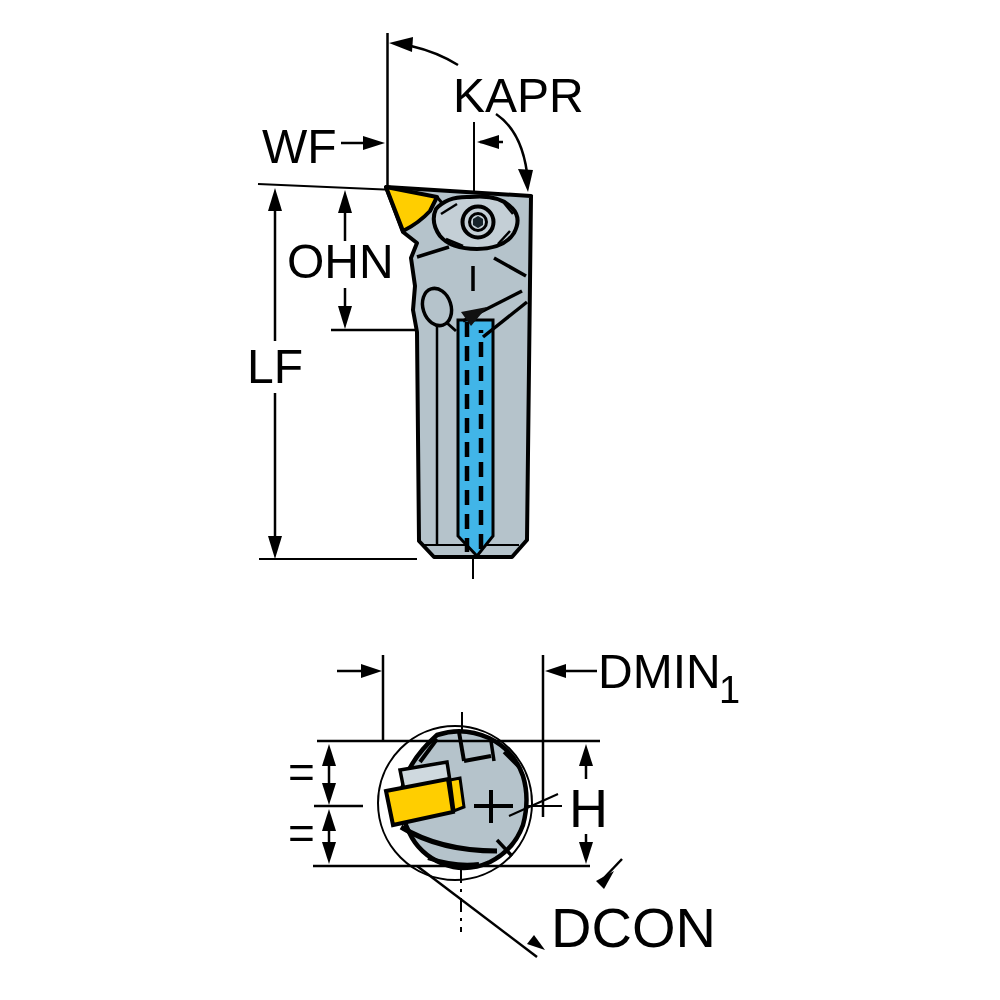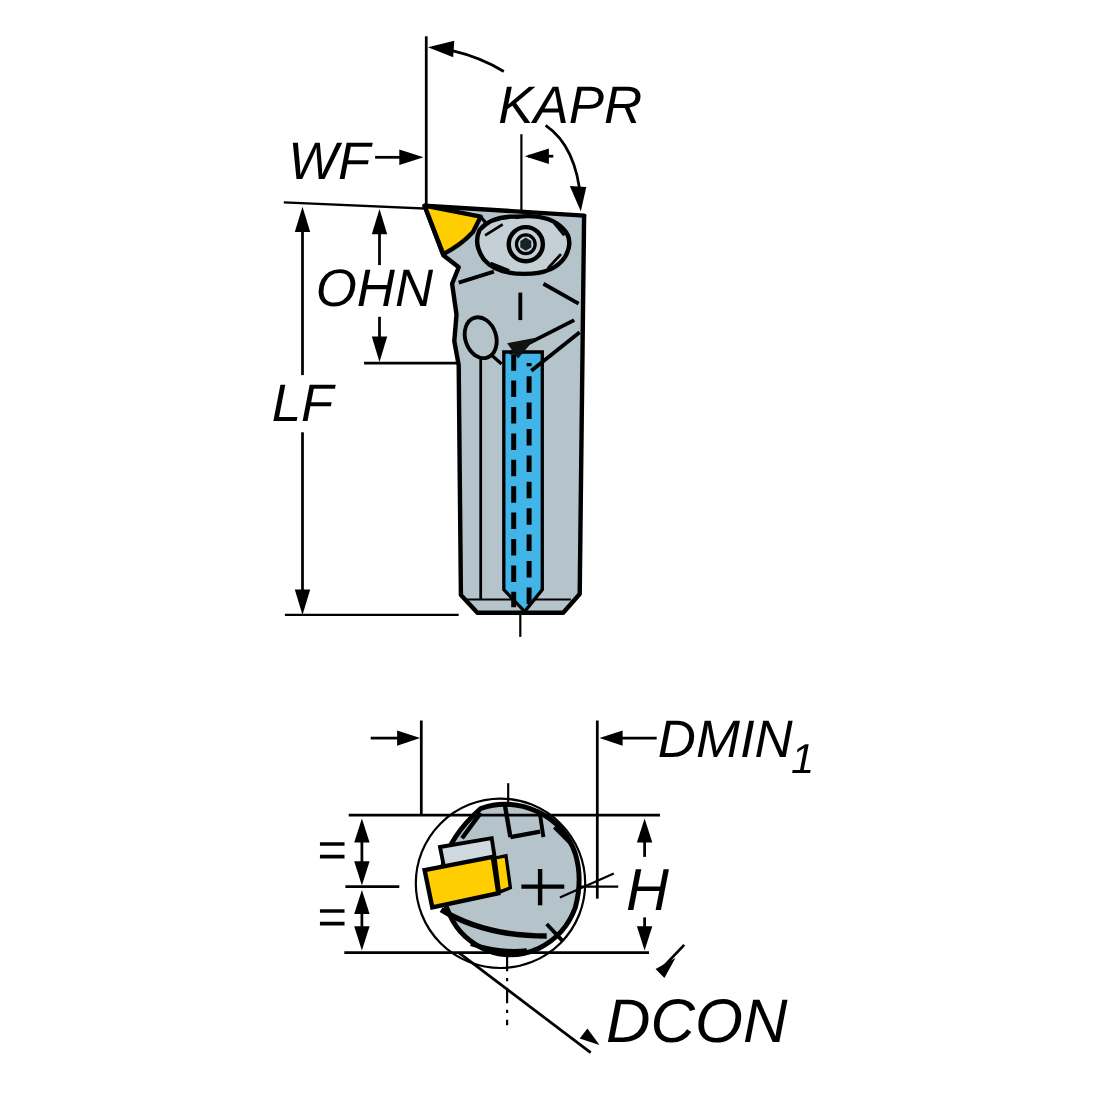--- a/index.html
+++ b/index.html
@@ -1,16 +1,16 @@
 <!DOCTYPE html>
 <html style="--background: #ffffff; --line_black: #000000; --body_gray: #b5c3cb; --clamp_gray: #c4cfd6; --shim_gray: #cfd9df; --insert_yellow: #ffce00; --coolant_blue: #41b5e8; --screw_dark: #17232a;"><head>
 <meta charset="utf-8">
 <style>
   html,body{margin:0;padding:0;background:#fff;}
-  .stage{position:relative;width:1000px;height:1000px;background:var(--background,#fff);overflow:hidden;font-family:"Liberation Sans",sans-serif;font-style:italic;}
+  .stage{position:relative;width:1000px;height:1000px;background:var(--background,#fff);overflow:hidden;font-family:"Liberation Sans",sans-serif;}
   svg{position:absolute;left:0;top:0;}
   svg text{font-family:"Liberation Sans","DejaVu Sans",sans-serif;fill:#000;}
   .dimline{stroke:#000;fill:none;}
   .ah{fill:#000;stroke:none;}
   .facet{stroke:#000;fill:none;}
 </style>
 </head>
 <body>
 
 <div class="stage">

